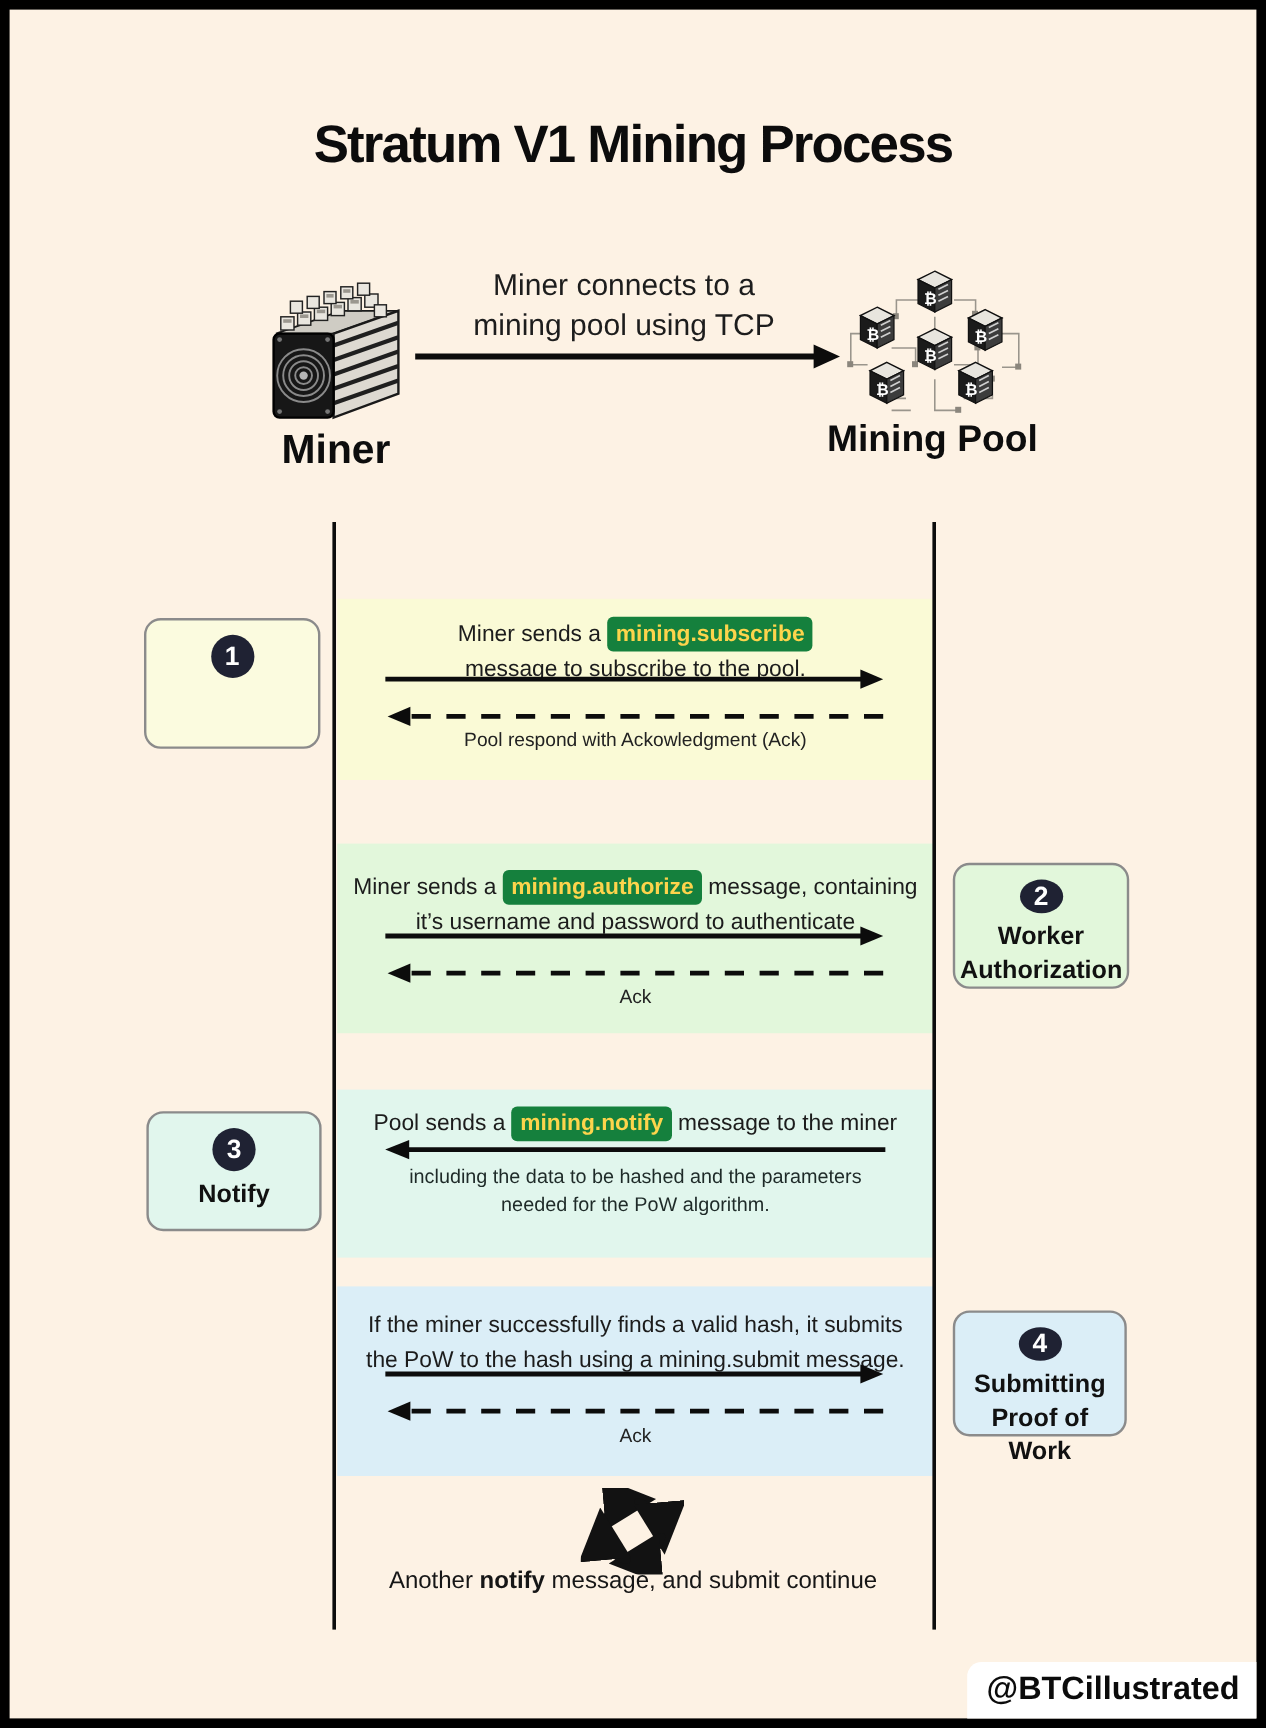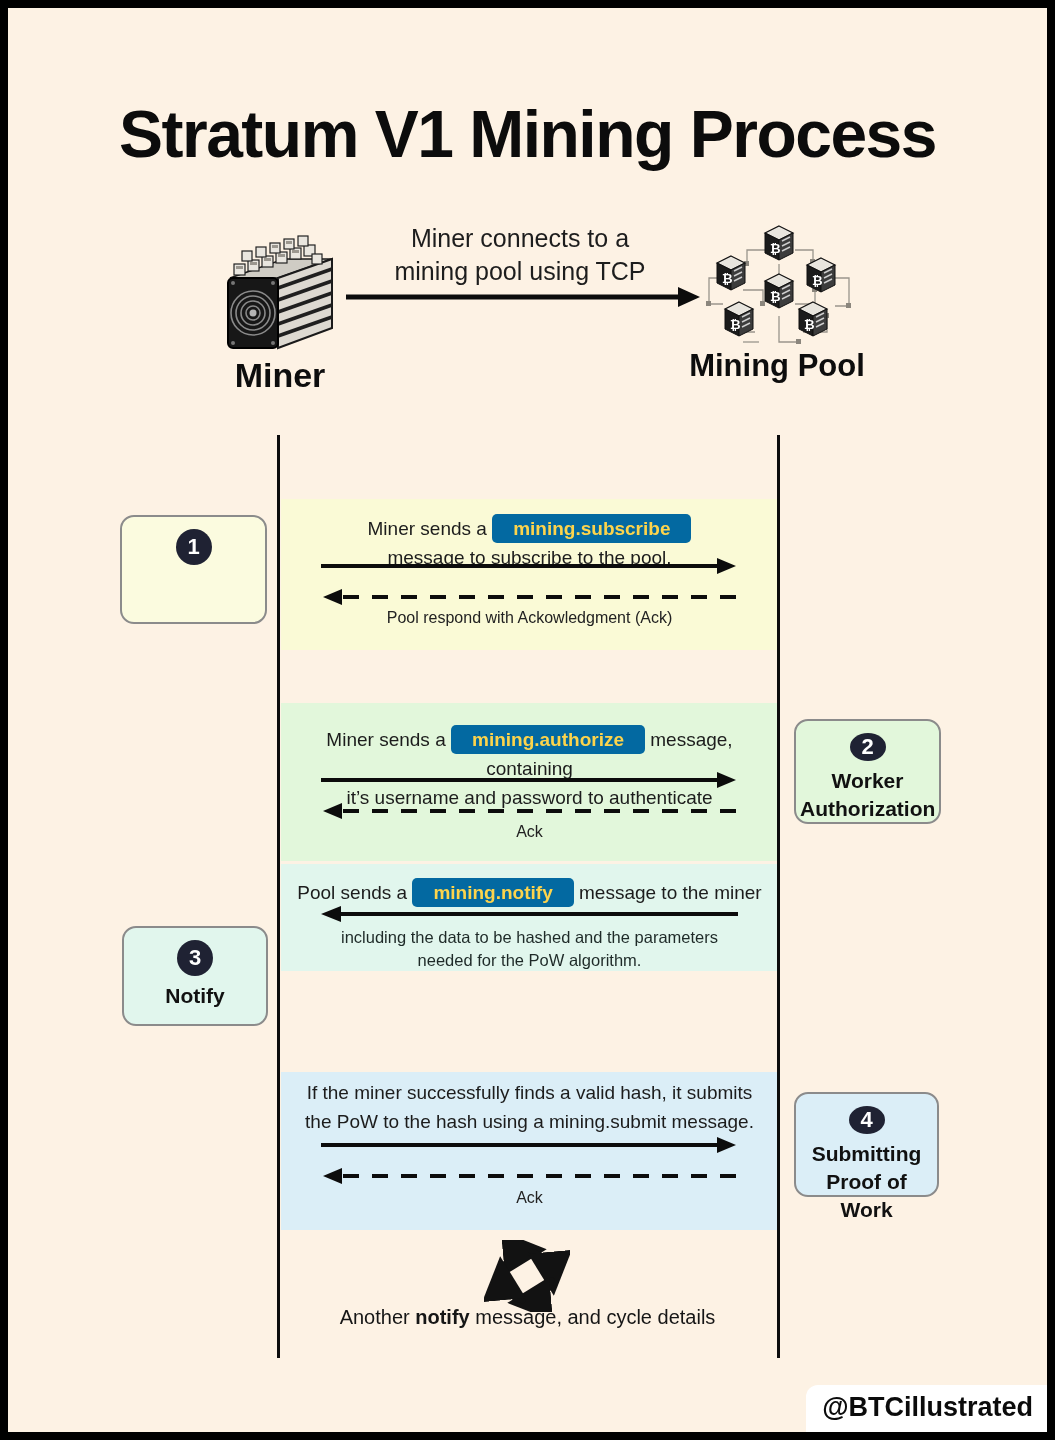--- a/index.html
+++ b/index.html
@@ -6,21 +6,21 @@
   html,body { background:#fdf2e4; }
   .canvas {
     position:relative; width:1055px; height:1440px;
     background:#fdf2e4; overflow:hidden;
     font-family:"Liberation Sans", sans-serif; color:#161616;
   }
   .frame { position:absolute; inset:0; border:8px solid #000; z-index:40; pointer-events:none; }
 
   .title {
     position:absolute; top:96px; left:0; width:100%;
-    text-align:center; font-size:66px; font-weight:800; letter-spacing:-1.5px; color:#0c0c0c;
+    text-align:center; font-size:44px; font-weight:800; letter-spacing:-1.5px; color:#0c0c0c;
     z-index:5;
   }
 
   
   .hero-caption {
     position:absolute; top:222px; left:360px; width:320px; text-align:center;
     font-size:25px; line-height:33px; font-weight:500; color:#1d1d1d; z-index:5;
   }
   .hero-arrow { position:absolute; top:284px; left:344px; z-index:4; }
   .miner-art  { position:absolute; top:232px; left:226px; z-index:4; }
@@ -32,27 +32,27 @@
 
   
   .lifeline { position:absolute; top:435px; width:3px; height:923px; background:#0c0c0c; z-index:10; }
   .lifeline.left  { left:277px; }
   .lifeline.right { left:777px; }
 
   
   .band { position:absolute; left:281px; width:497px; z-index:2; }
   .band-1 { top:499px;  height:151px; background:#fafad6; }
   .band-2 { top:703px;  height:158px; background:#e2f7db; }
-  .band-3 { top:864px;  height:107px; background:#e1f6ed; }
+  .band-3 { top:908px;  height:140px; background:#e1f6ed; }
   .band-4 { top:1072px; height:158px; background:#dbeef7; }
 
   .msg { position:absolute; left:0; width:100%; text-align:center;
          font-size:19px; line-height:29px; font-weight:500; color:#1c1c1c; }
-  .chip { display:inline-block; background:#0369a1; color:#fdd44c; font-weight:700;
-          padding:0 21px; border-radius:5px;text-align:right; }
+  .chip { display:inline-block; background:#15803d; color:#fdd44c; font-weight:700;
+          padding:0 7px; border-radius:5px;text-align:right; }
   .small-cap { position:absolute; left:0; width:100%; text-align:center;
                font-size:16px; font-weight:500; color:#222; }
   .desc { position:absolute; left:0; width:100%; text-align:center;
           font-size:16.5px; line-height:23px; font-weight:500; color:#1e2a28; }
   .arrow { position:absolute; }
 
   
   .sidebox {
     position:absolute; border:2px solid #8b8b8b; border-radius:14px; z-index:12;
     display:flex; flex-direction:column; align-items:center; text-align:center;
@@ -268,21 +268,21 @@
       <line x1="21" y1="10" x2="419" y2="10" stroke="#0c0c0c" stroke-width="4"></line>
       <polygon points="22,2 2,10 22,18" fill="#0c0c0c"></polygon>
     </svg>
     <div class="desc" style="top:62px;">
       <div>including the data to be hashed and the parameters</div>
       <div>needed for the PoW algorithm.</div>
     </div>
   </div>
 
   <div class="band band-4">
-    <div class="msg" style="top:6px;">
+    <div class="msg" style="top:18px;">
       <div>If the miner successfully finds a valid hash, it submits</div>
       <div>the PoW to the hash using a mining.submit message.</div>
     </div>
     <svg class="arrow" style="top:63px; left:40px;" width="417" height="20">
       <line x1="0" y1="10" x2="398" y2="10" stroke="#0c0c0c" stroke-width="4"></line>
       <polygon points="396,2 415,10 396,18" fill="#0c0c0c"></polygon>
     </svg>
     <svg class="arrow" style="top:94px; left:40px;" width="417" height="20">
       <line x1="22" y1="10" x2="417" y2="10" stroke="#0c0c0c" stroke-width="4" stroke-dasharray="16 13"></line>
       <polygon points="21,2 2,10 21,18" fill="#0c0c0c"></polygon>
@@ -313,17 +313,17 @@
       </marker>
     </defs>
     <g fill="none" stroke="#121212" stroke-width="5.5" stroke-linecap="round">
       <path d="M 18.4 31.7 A 25 25 0 0 1 40.8 11.1" marker-end="url(#ah)"></path>
       <path d="M 47.3 11.4 A 25 25 0 0 1 67.9 33.8" marker-end="url(#ah)"></path>
       <path d="M 67.6 40.3 A 25 25 0 0 1 45.2 60.9" marker-end="url(#ah)"></path>
       <path d="M 38.7 60.6 A 25 25 0 0 1 18.1 38.2" marker-end="url(#ah)"></path>
     </g>
   </svg>
   <div class="cycle-caption">
-    <span>Another </span><b>notify</b><span> message, and cycle details</span>
+    <span>Another </span><b>notify</b><span> message, and submit continue</span>
   </div>
 
   <div class="watermark">@BTCillustrated</div>
 </div>
 
 </body></html>

